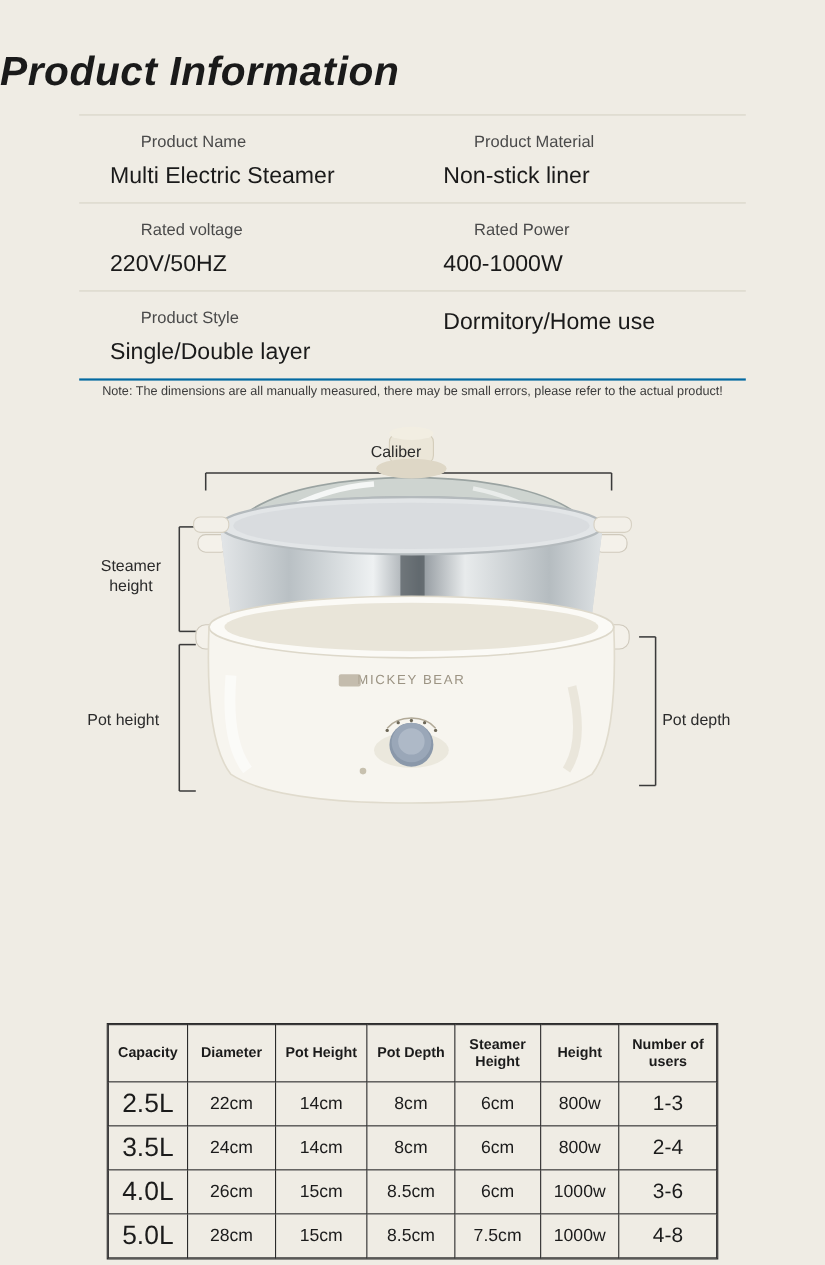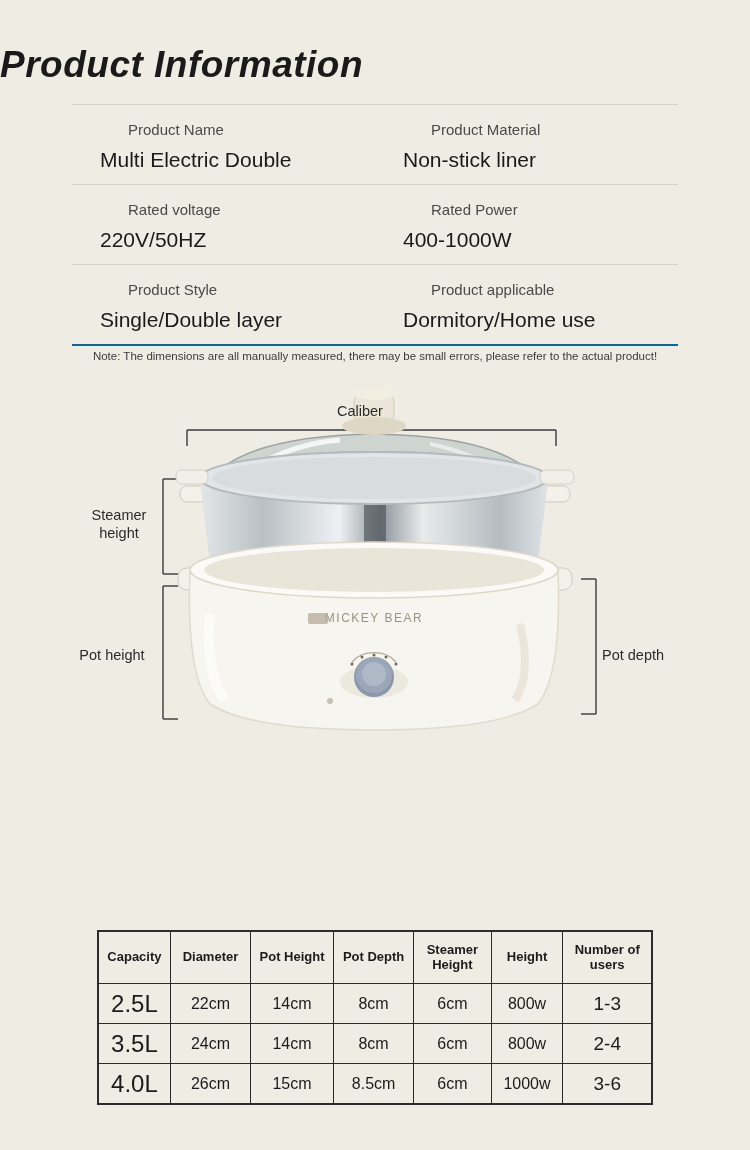--- a/index.html
+++ b/index.html
@@ -112,21 +112,21 @@
 </head>
 <body>
 
 <div class="title">Product Information</div>
 
 <div class="spec-wrap">
 
   <div class="spec-row">
     <div class="spec-cell">
       <div class="spec-label">Product Name</div>
-      <div class="spec-value">Multi Electric Double</div>
+      <div class="spec-value">Multi Electric Steamer</div>
     </div>
     <div class="spec-cell second">
       <div class="spec-label">Product Material</div>
       <div class="spec-value">Non-stick liner</div>
     </div>
   </div>
 
   <div class="spec-row">
     <div class="spec-cell">
       <div class="spec-label">Rated voltage</div>
@@ -137,21 +137,20 @@
       <div class="spec-value">400-1000W</div>
     </div>
   </div>
 
   <div class="spec-row">
     <div class="spec-cell">
       <div class="spec-label">Product Style</div>
       <div class="spec-value">Single/Double layer</div>
     </div>
     <div class="spec-cell second">
-      <div class="spec-label">Product applicable</div>
       <div class="spec-value">Dormitory/Home use</div>
     </div>
   </div>
 
   <div class="note">Note: The dimensions are all manually measured, there may be small errors, please refer to the actual product!</div>
 </div>
 
 <div class="diagram">
   <svg width="750" height="390" viewBox="0 0 750 390">
 
@@ -295,15 +294,24 @@
       </tr>
       <tr>
         <td class="cap">4.0L</td>
         <td class="small">26cm</td>
         <td class="small">15cm</td>
         <td class="small">8.5cm</td>
         <td class="small">6cm</td>
         <td class="small">1000w</td>
         <td class="users">3-6</td>
       </tr>
+      <tr>
+        <td class="cap">5.0L</td>
+        <td class="small">28cm</td>
+        <td class="small">15cm</td>
+        <td class="small">8.5cm</td>
+        <td class="small">7.5cm</td>
+        <td class="small">1000w</td>
+        <td class="users">4-8</td>
+      </tr>
     </tbody>
   </table>
 </div>
 
 </body></html>

